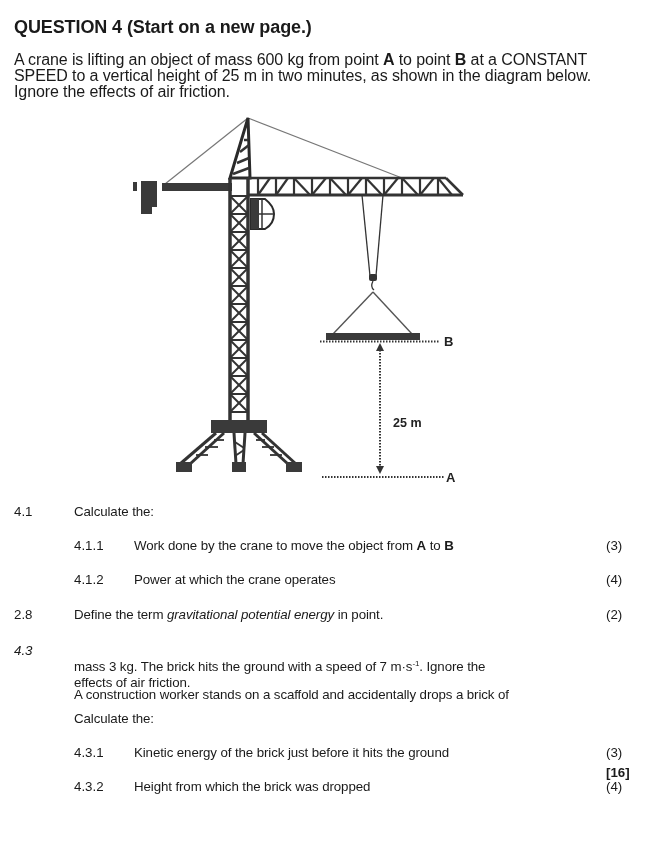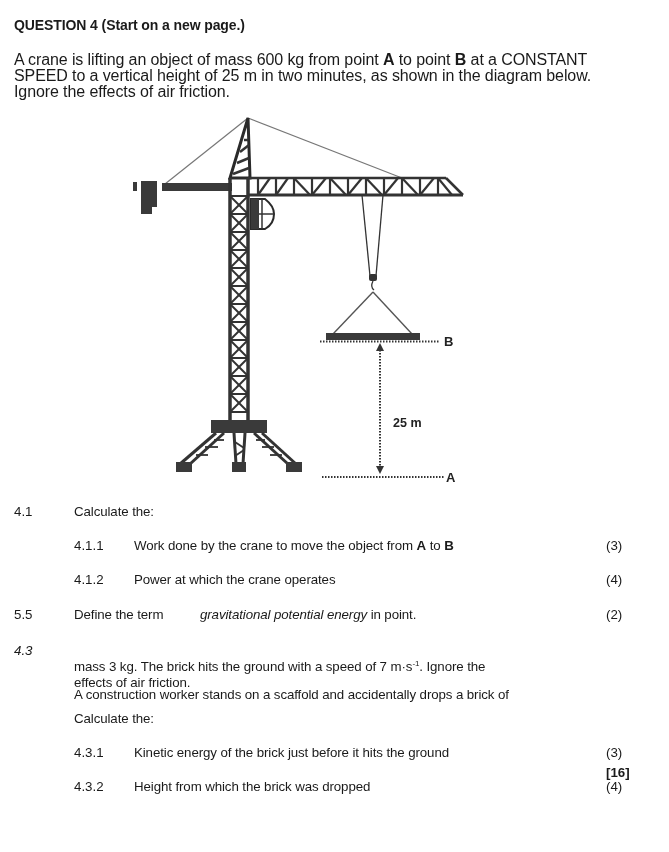--- a/index.html
+++ b/index.html
@@ -1,26 +1,26 @@
 <!DOCTYPE html>
 <html><head>
 <meta charset="utf-8">
 <style>
   html, body { margin: 0; padding: 0; background: #ffffff; }
   body { width: 669px; height: 852px; position: relative; overflow: hidden;
          font-family: "Liberation Sans", sans-serif; color: #1a1a1a; }
   .abs { position: absolute; white-space: nowrap; }
-  .title { left: 14px; top: 17px; font-size: 14px; font-weight: bold; letter-spacing: -0.1px; }
+  .title { left: 14px; top: 17px; font-size: 18px; font-weight: bold; letter-spacing: -0.1px; }
   .para { left: 14px; font-size: 16px; line-height: 16px; letter-spacing: -0.1px; }
   .txt { font-size: 13.3px; letter-spacing: -0.1px; }
   .num { font-size: 13.3px; }
   .marks { font-size: 13.3px; left: 606px; }
   .total { font-size: 13.3px; left: 606px; font-weight: bold; }
   b { font-weight: bold; }
-  i { font-style: italic; margin-left: 33px; }
+  i { font-style: italic; }
   sup { font-size: 8px; vertical-align: 5px; line-height: 0; }
   #diagram { position: absolute; left: 0; top: 0; }
 </style>
 </head>
 <body>
 
 <div class="abs title">QUESTION 4 (Start on a new page.)</div>
 
 <div class="abs para" style="top:52px;"><span>A crane is lifting an object of mass 600 kg from point </span><b>A</b><span> to point </span><b>B</b><span> at a CONSTANT</span></div>
 <div class="abs para" style="top:68px;">SPEED to a vertical height of 25 m in two minutes, as shown in the diagram below.</div>
@@ -171,21 +171,21 @@
 <div class="abs txt" style="left:74px; top:504px;">Calculate the:</div>
 
 <div class="abs num" style="left:74px; top:538px;">4.1.1</div>
 <div class="abs txt" style="left:134px; top:538px;"><span>Work done by the crane to move the object from </span><b>A</b><span> to </span><b>B</b></div>
 <div class="abs marks" style="top:538px;">(3)</div>
 
 <div class="abs num" style="left:74px; top:572px;">4.1.2</div>
 <div class="abs txt" style="left:134px; top:572px;">Power at which the crane operates</div>
 <div class="abs marks" style="top:572px;">(4)</div>
 
-<div class="abs num" style="left:14px; top:607px;">5.5</div>
+<div class="abs num" style="left:14px; top:607px;">2.8</div>
 <div class="abs txt" style="left:74px; top:607px;"><span>Define the term </span><i>gravitational potential energy</i><span> in point.</span></div>
 <div class="abs marks" style="top:607px;">(2)</div>
 
 <div class="abs num" style="left:14px; top:643px;font-style:italic;">4.3</div>
 <div class="abs txt" style="left:74px; top:643px; line-height:16px;margin-top:44px;">A construction worker stands on a scaffold and accidentally drops a brick of</div>
 <div class="abs txt" style="left:74px; top:659px; line-height:16px;"><span>mass 3 kg. The brick hits the ground with a speed of 7 m·s</span><sup>-1</sup><span>. Ignore the</span></div>
 <div class="abs txt" style="left:74px; top:675px; line-height:16px;">effects of air friction.</div>
 
 <div class="abs txt" style="left:74px; top:711px;">Calculate the:</div>
 

